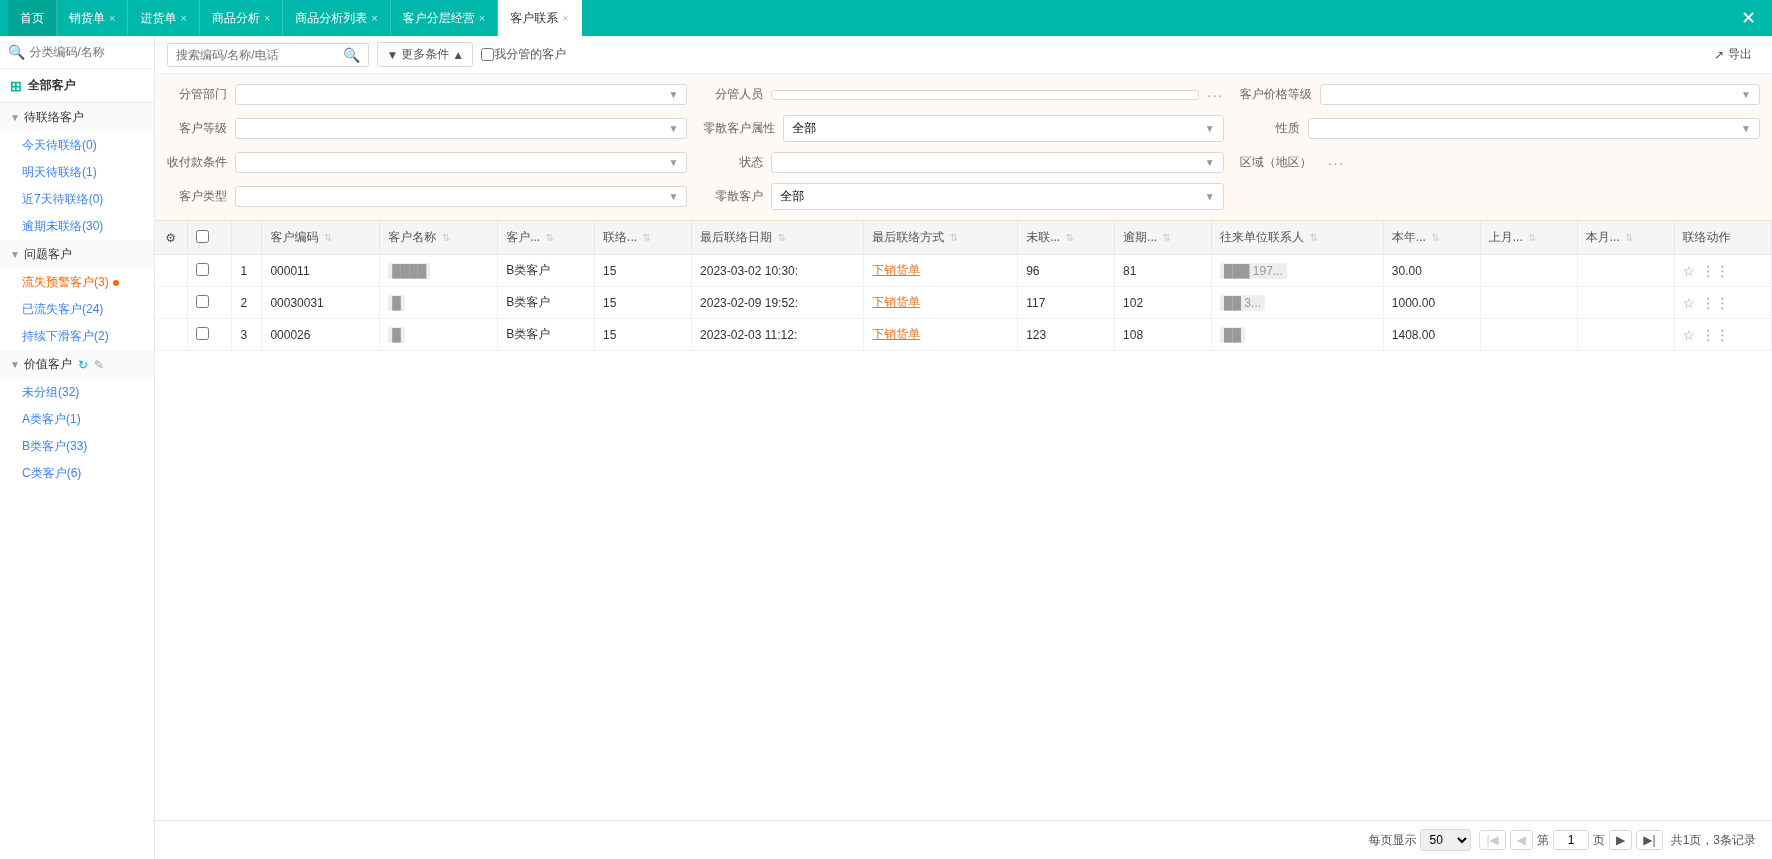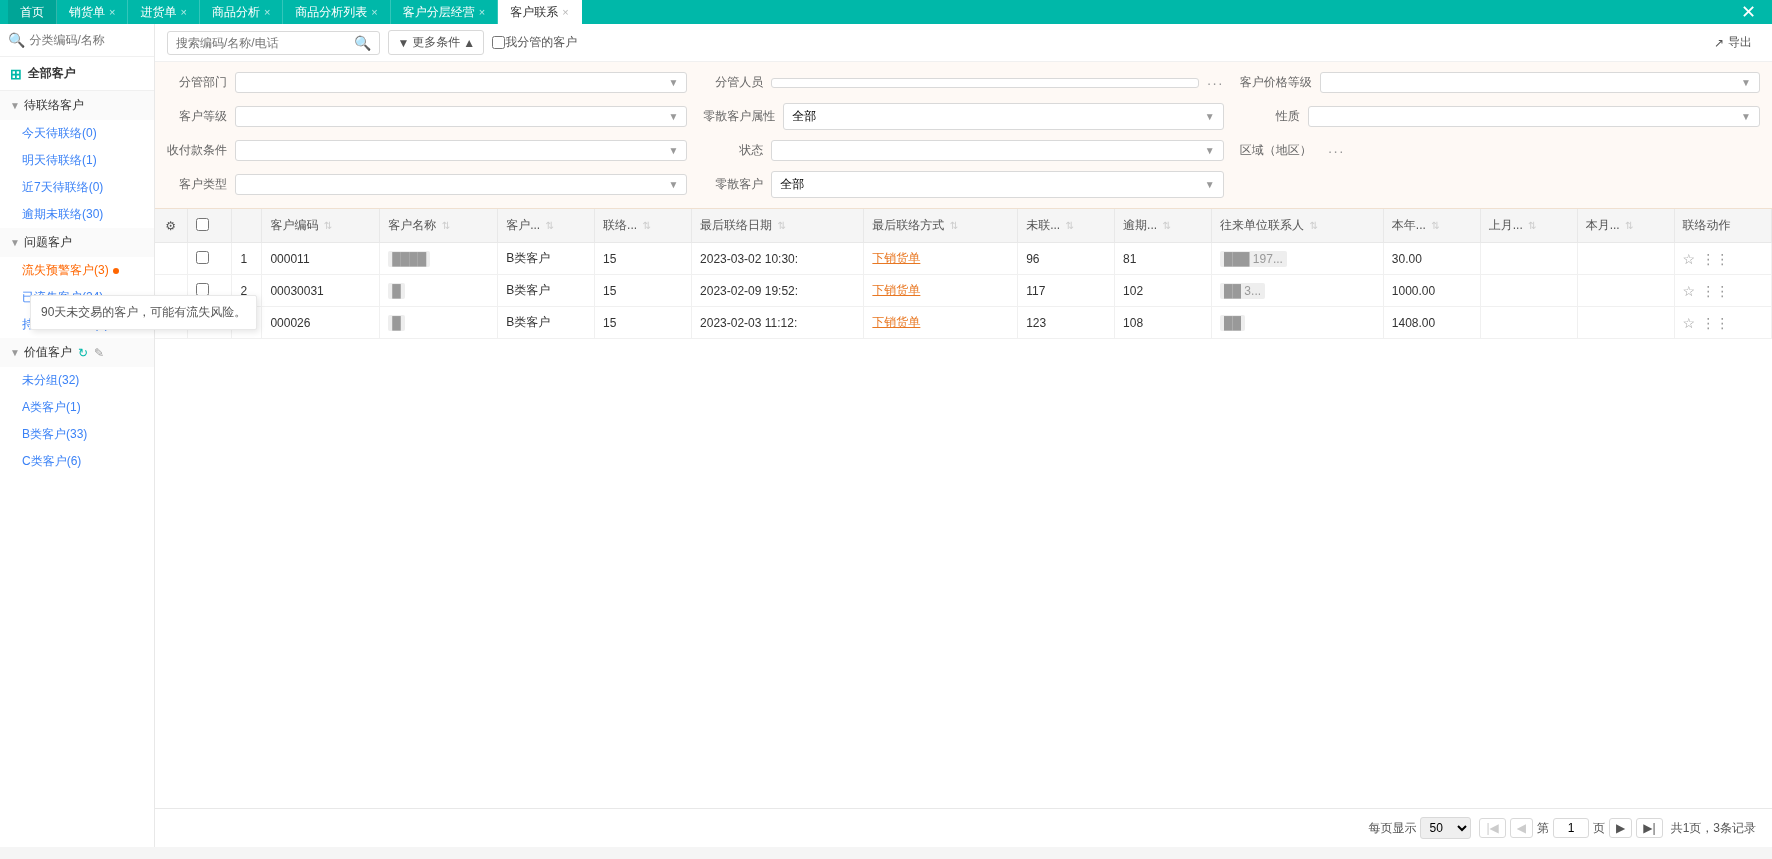--- a/index.html
+++ b/index.html
@@ -1,21 +1,21 @@
 <!DOCTYPE html>
 <html><head>
   <meta charset="utf-8">
   <style>
     * { box-sizing: border-box; margin: 0; padding: 0; font-family: 'Microsoft YaHei', Arial, sans-serif; font-size: 12px; }
     body { background: #f5f5f5; overflow: hidden; width: 1772px; height: 859px; }
 
     
     .top-nav {
       display: flex; align-items: center;
-      background: #00b8a9; height: 24px;
+      background: #00b8a9; height: 36px;
       padding: 0 8px; gap: 0;
     }
     .nav-tab {
       display: flex; align-items: center; gap: 4px;
       padding: 0 12px; height: 36px; cursor: pointer;
       color: #fff; font-size: 13px; white-space: nowrap;
       border-right: 1px solid rgba(255,255,255,0.2);
     }
     .nav-tab.home { background: rgba(0,0,0,0.1); }
     .nav-tab.active { background: #fff; color: #333; }
@@ -80,21 +80,21 @@
     .content { flex: 1; display: flex; flex-direction: column; overflow: hidden; background: #fff; }
 
     
     .toolbar {
       display: flex; align-items: center; padding: 6px 12px;
       border-bottom: 1px solid #f0f0f0; gap: 8px; background: #fff;
     }
     .search-input-wrap {
       display: flex; align-items: center;
       border: 1px solid #d9d9d9; border-radius: 3px;
-      padding: 3px 8px; gap: 23px; min-width: 200px;
+      padding: 3px 8px; gap: 12px; min-width: 200px;
     }
     .search-input-wrap input {
       border: none; outline: none; font-size: 12px; color: #999; background: transparent; min-width: 150px;
     }
     .search-input-wrap .s-icon { color: #ff8c00; font-size: 14px; cursor: pointer; }
     .more-conditions-btn {
       display: flex; align-items: center; gap: 3px;
       color: #555; cursor: pointer; font-size: 12px;
       padding: 3px 8px; border: 1px solid #d9d9d9; border-radius: 3px;
     }
@@ -280,21 +280,20 @@
         <span>A类客户(1)</span>
       </div>
       <div class="sidebar-item">
         <span>B类客户(33)</span>
       </div>
       <div class="sidebar-item">
         <span>C类客户(6)</span>
       </div>
     </div>
 
-    <div class="tooltip-box">90天未交易的客户，可能有流失风险。</div>
   </div>
 
   <div class="content">
 
     <div class="toolbar">
       <div class="search-input-wrap">
         <input type="text" placeholder="搜索编码/名称/电话" style="">
         <span class="s-icon">🔍</span>
       </div>
       <div class="more-conditions-btn">

